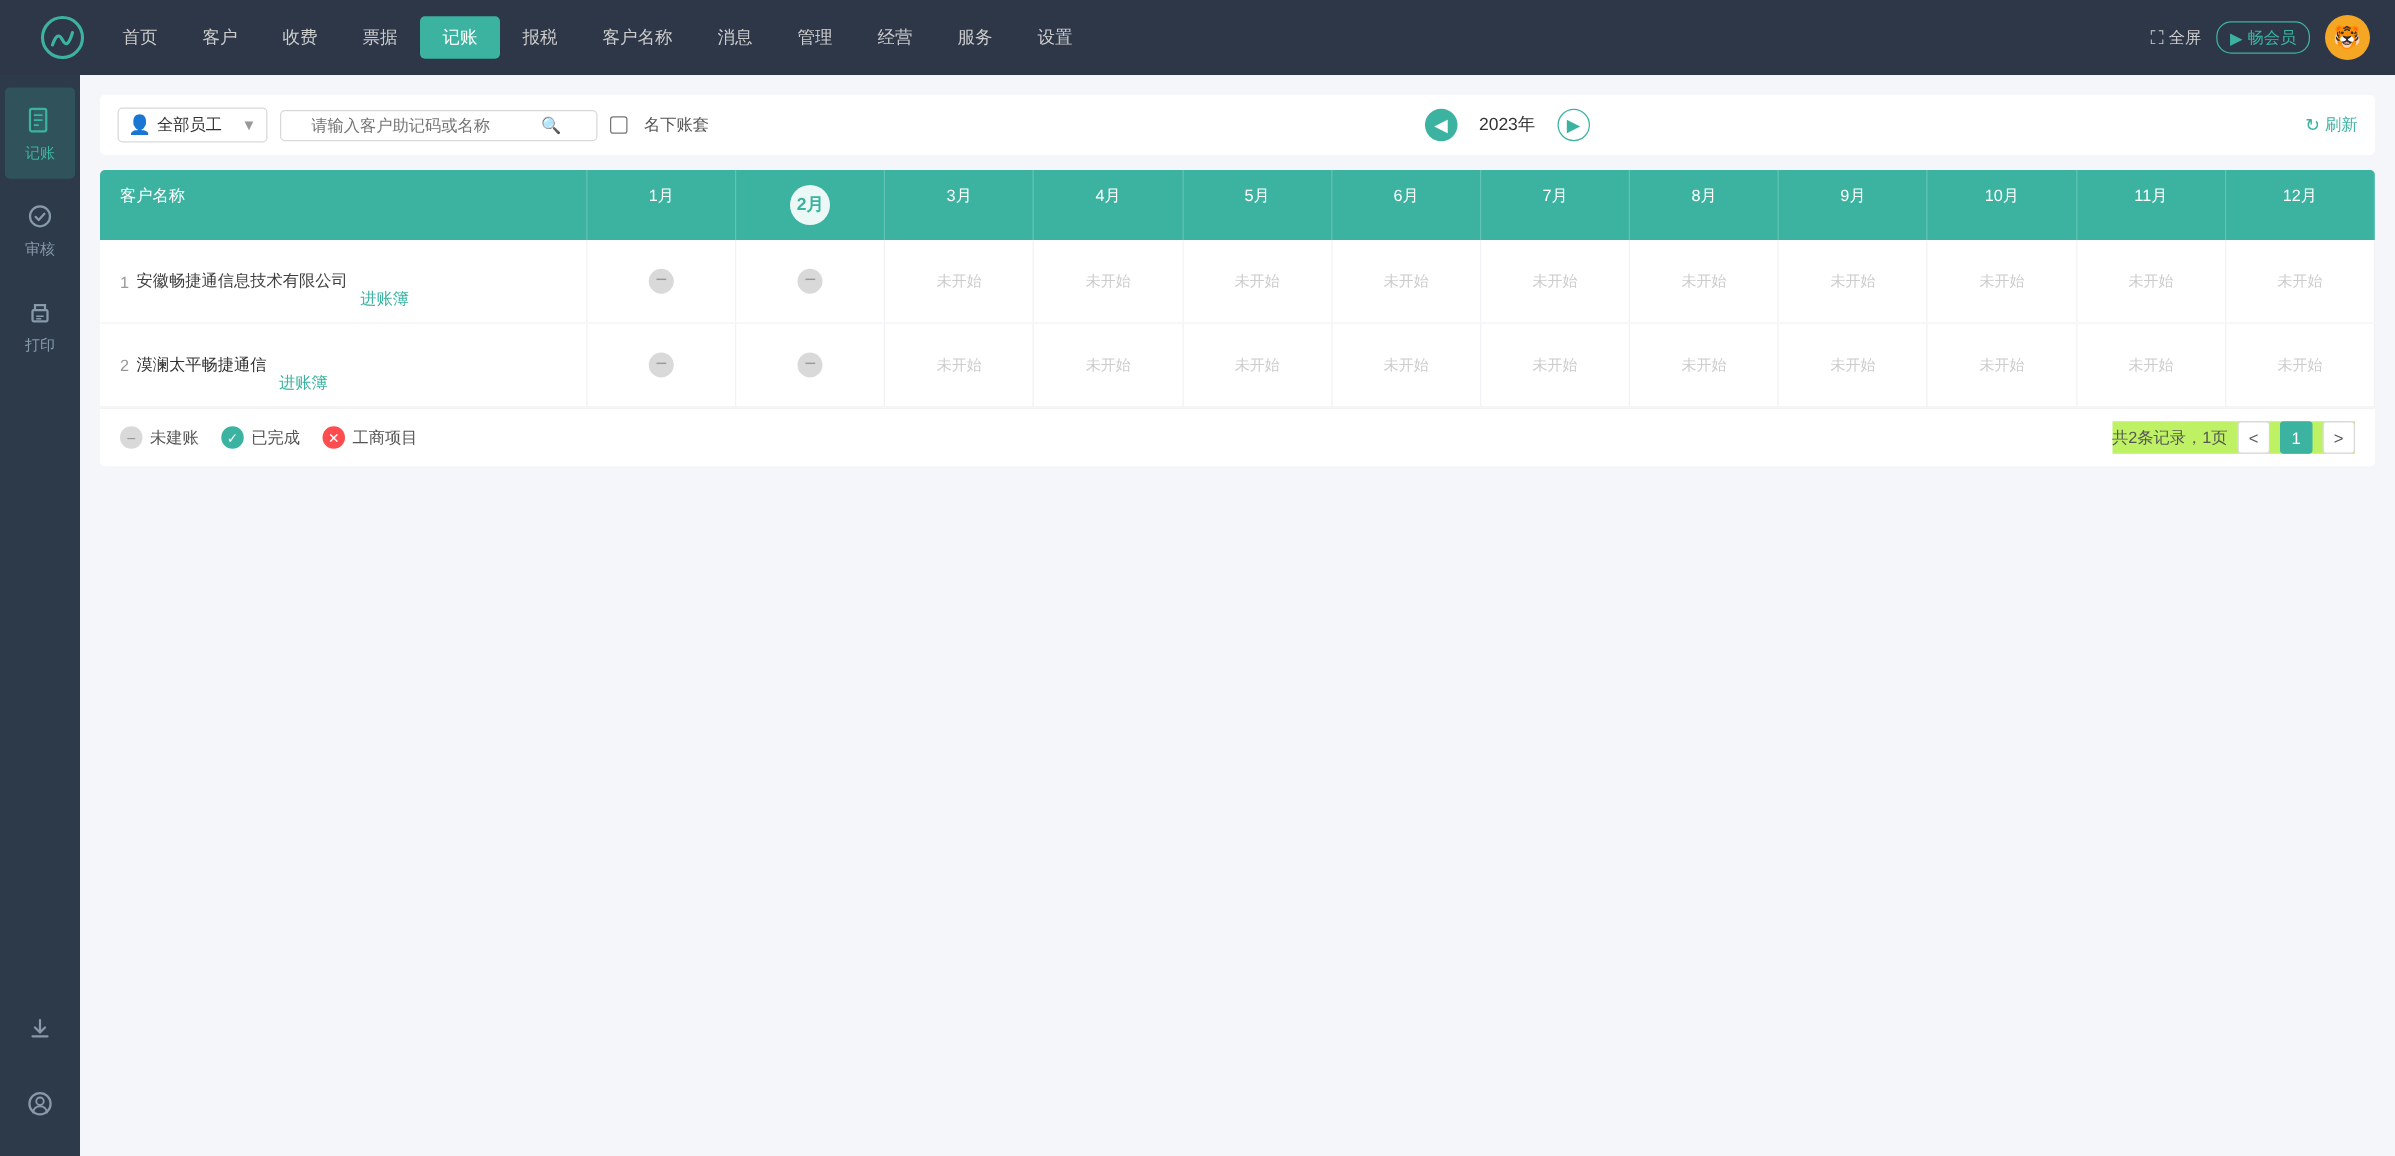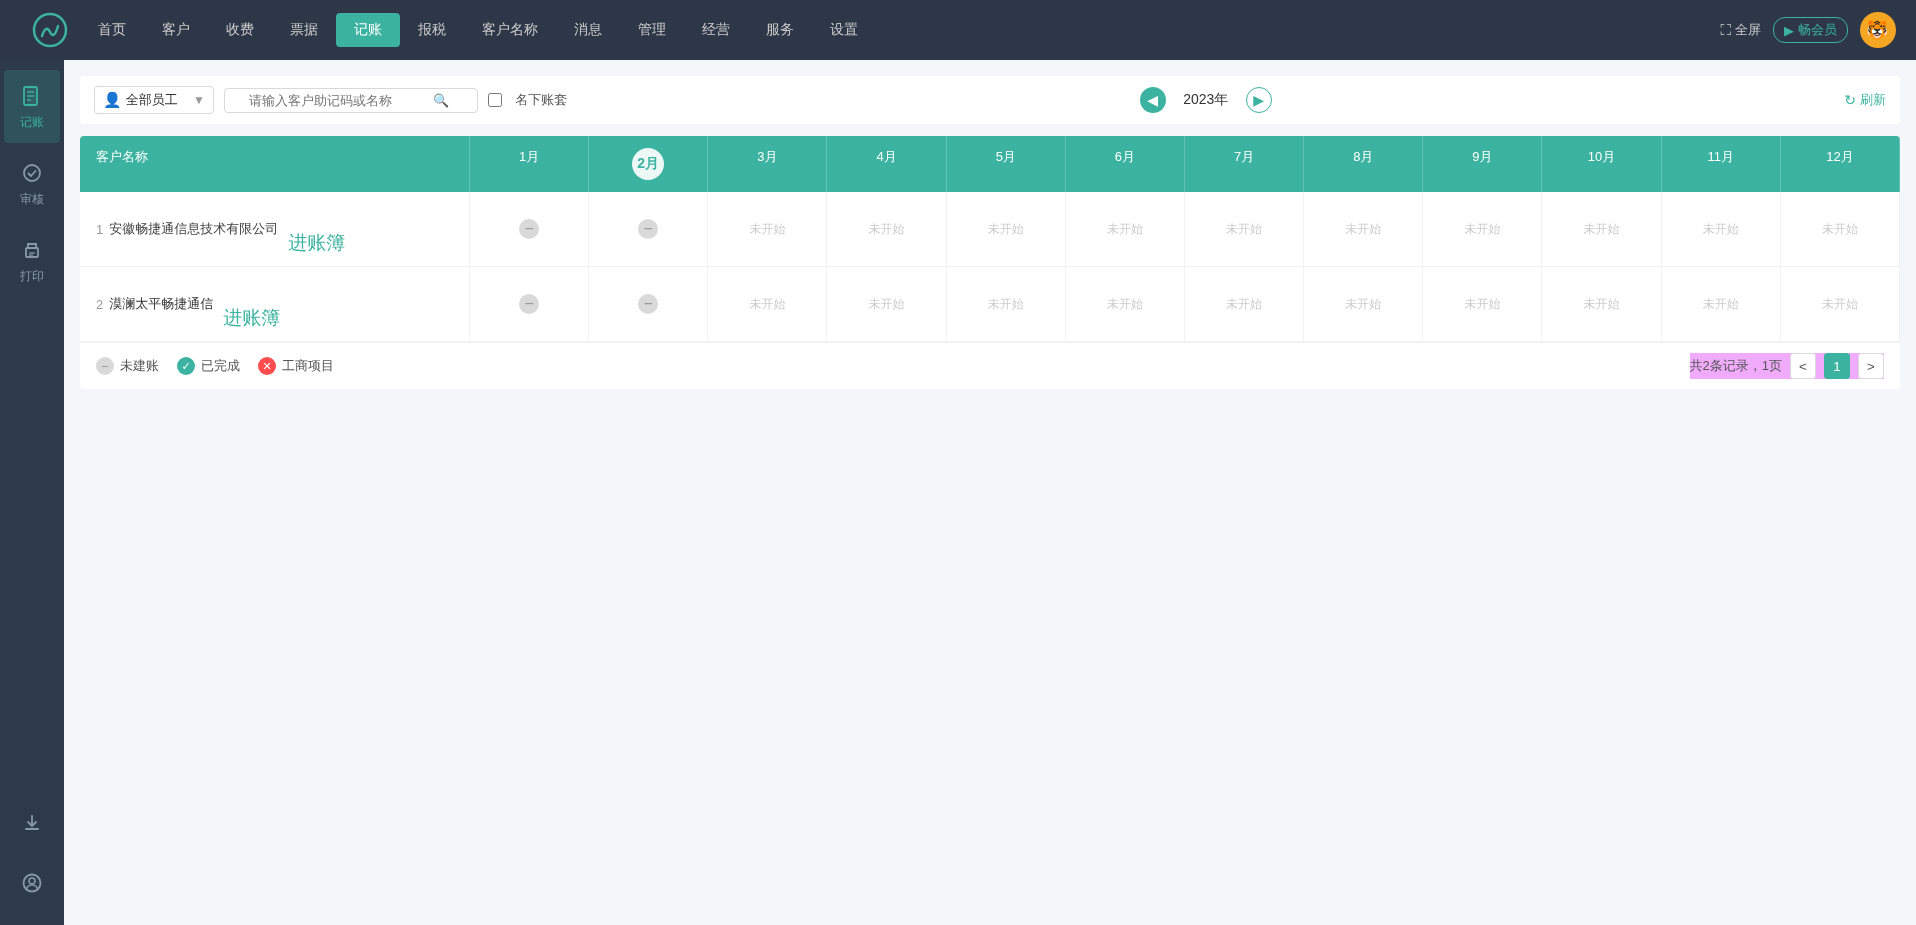--- a/index.html
+++ b/index.html
@@ -47,33 +47,33 @@
     
     .table-wrap { background: #fff; border-radius: 4px; overflow: hidden; }
     .table-header { display: grid; grid-template-columns: 390px repeat(12, 1fr); background: #3bb3a0; color: #fff; font-size: 13px; }
     .th { padding: 12px 8px; text-align: center; border-right: 1px solid rgba(255,255,255,0.2); }
     .th:first-child { text-align: left; padding-left: 16px; }
     .table-row { display: grid; grid-template-columns: 390px repeat(12, 1fr); border-bottom: 1px solid #f0f2f5; min-height: 60px; }
     .td { padding: 10px 8px; display: flex; align-items: center; justify-content: center; font-size: 13px; color: #999; border-right: 1px solid #f0f2f5; }
     .td:first-child { justify-content: flex-start; padding-left: 16px; }
     .td .row-num { color: #999; margin-right: 8px; }
     .td .company-name { color: #333; }
-    .td .enter-link { color: #3bb3a0; cursor: pointer; margin-left: 8px; font-size: 19px; margin-top: 28px; }
+    .td .enter-link { color: #3bb3a0; cursor: pointer; margin-left: 8px; font-size: 13px; margin-top: 28px; }
     .status-circle { width: 20px; height: 20px; border-radius: 50%; background: #d9d9d9; display: flex; align-items: center; justify-content: center; }
 
     
     .legend { display: flex; align-items: center; gap: 20px; padding: 12px 16px; background: #fff; border-top: 1px solid #f0f0f0; font-size: 13px; color: #555; margin-top: 0; }
     .legend-item { display: flex; align-items: center; gap: 6px; }
     .legend-dot { width: 18px; height: 18px; border-radius: 50%; display: flex; align-items: center; justify-content: center; }
     .legend-dot.grey { background: #d9d9d9; }
     .legend-dot.teal { background: #3bb3a0; }
     .legend-dot.red { background: #ff4d4f; }
 
     
-    .pagination { display: flex; align-items: center; justify-content: flex-end; padding: 8px 16px; background: #f0abfc; font-size: 13px; color: #555; gap: 8px; }
+    .pagination { display: flex; align-items: center; justify-content: flex-end; padding: 8px 16px; background: #bef264; font-size: 13px; color: #555; gap: 8px; }
     .page-btn { width: 26px; height: 26px; border: 1px solid #d9d9d9; border-radius: 3px; display: flex; align-items: center; justify-content: center; cursor: pointer; color: #555; background: #fff; }
     .page-btn.active { background: #3bb3a0; color: #fff; border-color: #3bb3a0; }
   </style>
 </head>
 <body>
 
 <div class="top-nav">
   <div class="nav-logo">
     <svg viewBox="0 0 36 36" fill="none">
       <circle cx="18" cy="18" r="16" stroke="#3bb3a0" stroke-width="2.5"></circle>

